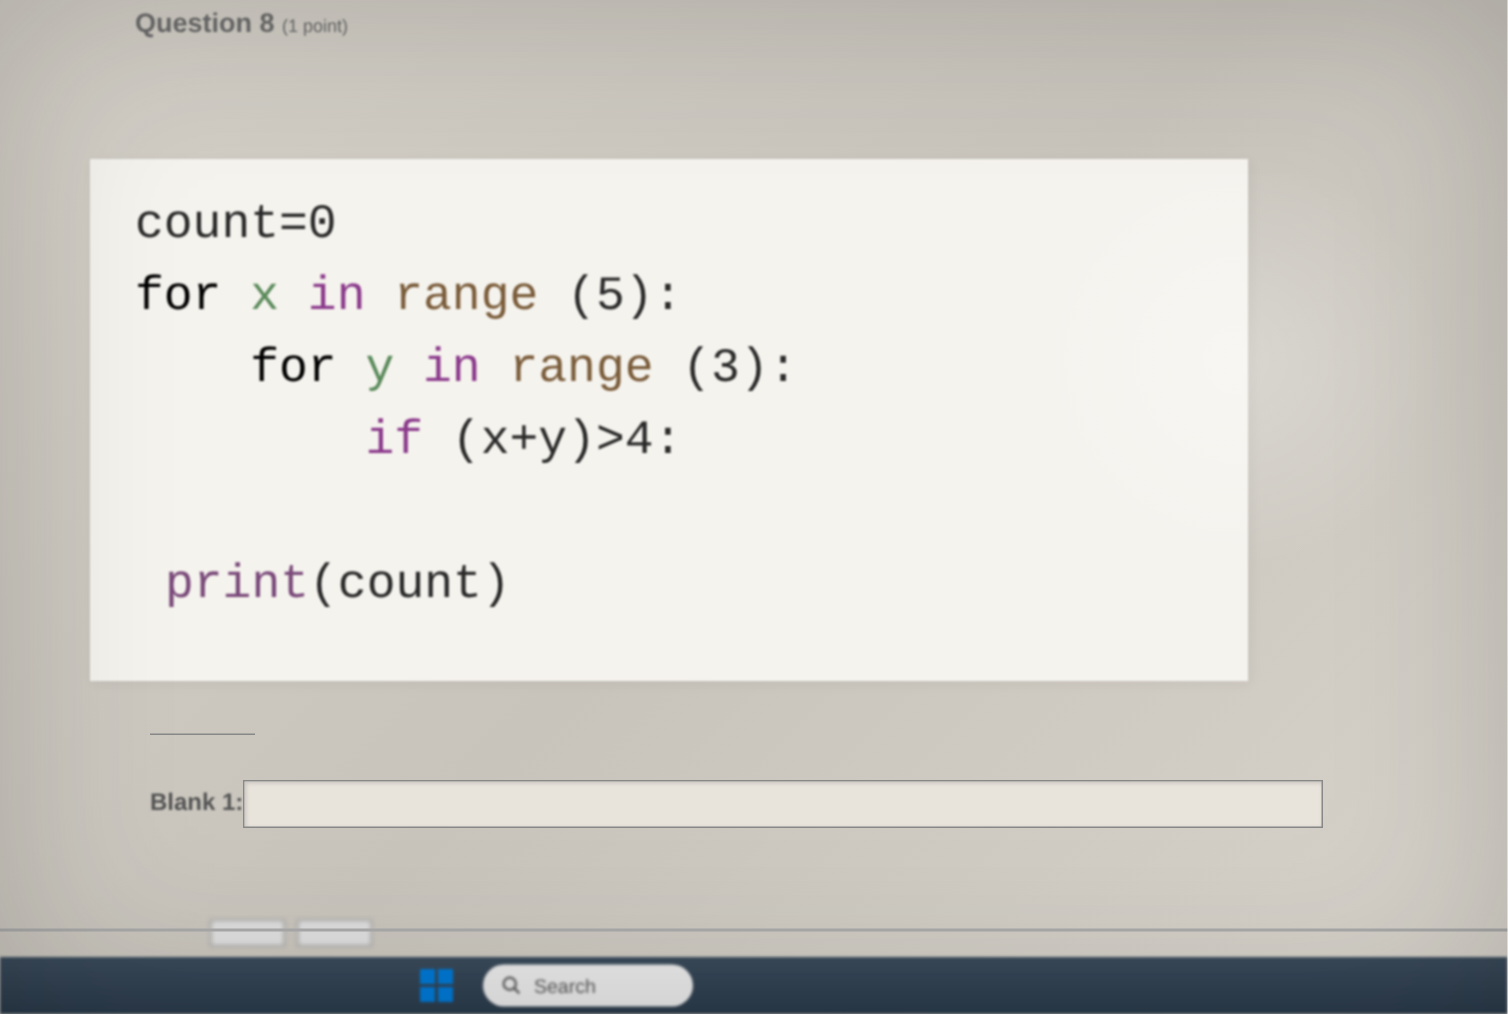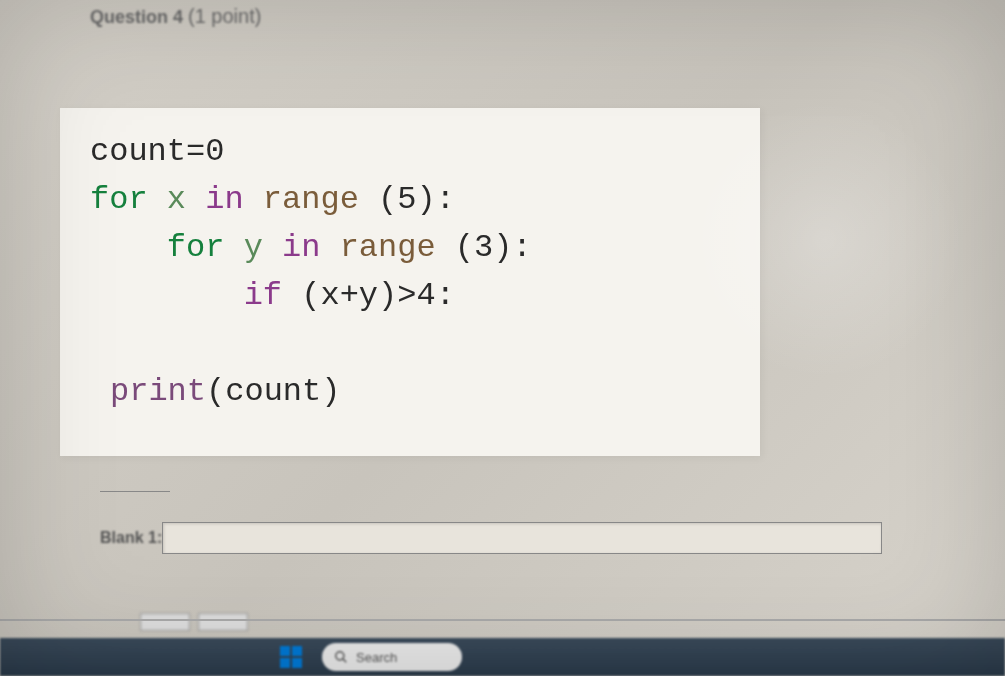--- a/index.html
+++ b/index.html
@@ -21,36 +21,36 @@
     .question-header {
       font-size: 18px;
       color: #6b6b6b;
       font-weight: bold;
       padding-top: 5px;
       padding-left: 30px;
       filter: blur(0.8px);
     }
     .question-points {
       font-weight: normal;
-      font-size: 20px;
+      font-size: 12px;
     }
     .code-block {
       background: #f5f3ee;
       margin-top: 80px;
       margin-left: 0;
       padding: 20px 30px 40px 30px;
-      width: 700px;
+      width: 772px;
       font-family: 'Courier New', Courier, monospace;
       font-size: 32px;
       line-height: 1.5;
       color: #2a2a2a;
       filter: blur(0.6px);
       box-shadow: 2px 2px 8px rgba(0,0,0,0.05);
     }
-    .kw-for { color: #15803d; }
+    .kw-for { color: #000000; }
     .kw-in { color: #8b3a8b; }
     .kw-if { color: #8b3a8b; margin-top: 28px; }
     .kw-range { color: #7a5c3a; text-align: center; }
     .kw-print { color: #7a4a7a; margin-left: 20px; }
     .var-x { color: #5a8a5a; }
     .var-y { color: #5a8a5a; }
     .code-line {
       white-space: pre;
     }
     .divider-line {
@@ -159,21 +159,21 @@
       height: 280px;
       background: radial-gradient(circle, rgba(255,255,255,0.25) 0%, rgba(255,255,255,0) 70%);
       pointer-events: none;
     }
   </style>
 </head>
 <body>
 
 <div class="page-container">
   <div class="question-header">
-    <span>Question 4</span>
+    <span>Question 8</span>
     <span class="question-points">(1 point)</span>
   </div>
 
   <div class="code-block">
     <div class="code-line"><span>count=0</span></div>
     <div class="code-line"><span class="kw-for">for</span><span class="var-x"> x </span><span class="kw-in">in</span><span class="kw-range"> range </span><span>(5):</span></div>
     <div class="code-line"><span>    </span><span class="kw-for">for</span><span class="var-y"> y </span><span class="kw-in">in</span><span class="kw-range"> range </span><span>(3):</span></div>
     <div class="code-line"><span>        </span><span class="kw-if">if</span><span> (x+y)&gt;4:</span></div>
     <div class="code-line"><span>            </span></div>
     <div class="code-line"><span class="kw-print">print</span><span>(count)</span></div>

